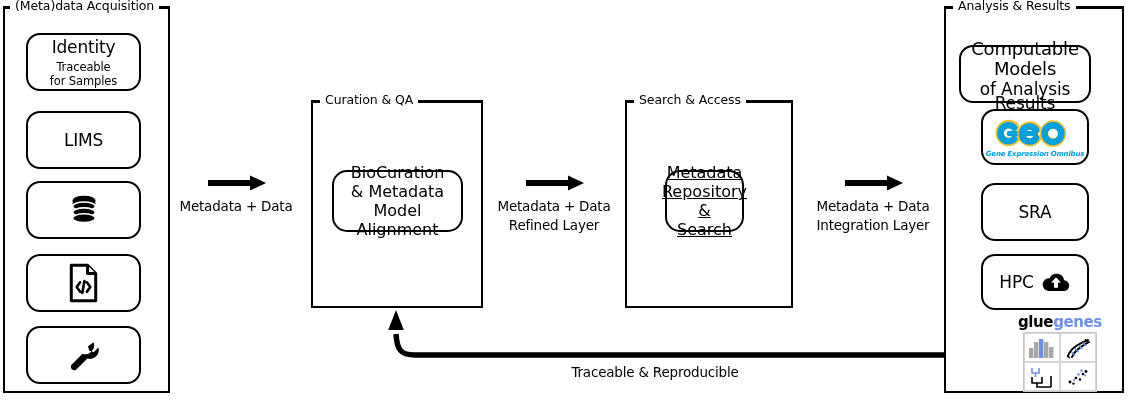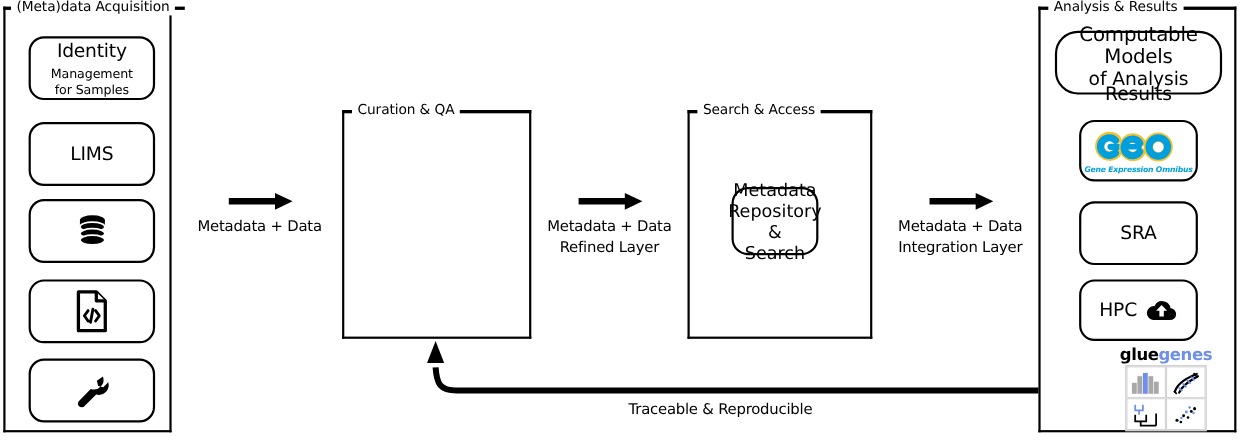--- a/index.html
+++ b/index.html
@@ -69,29 +69,29 @@
     grid-template-columns:1fr 1fr;grid-template-rows:1fr 1fr;
     border:1px solid #c9c9c9;background:#fff;margin-top:1px;
   }
   .glue-cell{border:0.5px solid #d5d5d5;display:flex;align-items:center;justify-content:center;}
 </style>
 </head>
 <body>
 
 <div id="canvas">
 
-  <div class="panel" style="left:3px;top:6px;width:153px;height:387px;">
+  <div class="panel" style="left:3px;top:6px;width:167px;height:387px;">
     <div class="frame"></div>
     <div class="cap" style="left:0;width:10px;"></div>
     <div class="cap" style="left:147px;width:18px;"></div>
     <div class="legend" style="left:7px;">(Meta)data Acquisition</div>
 
     <div class="rbox" style="left:23px;top:27px;width:115px;height:58px;">
       <div class="title">Identity</div>
-      <div class="sub">Management</div>
+      <div class="sub">Traceable</div>
       <div class="sub" style="margin-top:0">for Samples</div>
     </div>
 
     <div class="rbox" style="left:23px;top:105px;width:115px;height:58px;">
       <div class="title">LIMS</div>
     </div>
 
     <div class="rbox" style="left:23px;top:175px;width:115px;height:58px;">
       <span>
         <svg width="34" height="34" viewBox="0 0 24 24" aria-hidden="true">
@@ -132,40 +132,45 @@
     </span>
     <div class="cap-text">Metadata + Data</div>
   </div>
 
   <div class="panel sqbox" style="left:311px;top:100px;width:172px;height:208px;">
     <div class="frame"></div>
     <div class="cap" style="left:0;width:10px;"></div>
     <div class="cap" style="left:105px;width:67px;"></div>
     <div class="legend" style="left:9px;">Curation &amp; QA</div>
 
+    <div class="inner-rbox" style="left:21px;top:70px;width:131px;height:62px;">
+      <div class="title">BioCuration</div>
+      <div class="sub">&amp; Metadata Model</div>
+      <div class="sub" style="margin-top:0">Alignment</div>
+    </div>
   </div>
 
   <div class="flow" style="left:490px;top:170px;width:128px;">
     <span class="arrow">
       <svg width="128" height="26" viewBox="0 0 128 26" aria-hidden="true">
         <path d="M36 13h46" stroke="#000" stroke-width="6" stroke-linecap="butt"></path>
         <path d="M94 13 78 5.4v15.2z" fill="#000"></path>
       </svg>
     </span>
     <div class="cap-text">Metadata + Data</div>
     <div class="cap-text">Refined Layer</div>
   </div>
 
   <div class="panel sqbox" style="left:625px;top:100px;width:168px;height:208px;padding-left:10px;">
     <div class="frame"></div>
     <div class="cap" style="left:0;width:10px;"></div>
     <div class="cap" style="left:117px;width:51px;"></div>
     <div class="legend" style="left:9px;">Search &amp; Access</div>
 
-    <div class="inner-rbox" style="left:40px;top:70px;width:79px;height:62px;">
+    <div class="inner-rbox" style="left:40px;top:70px;width:79px;height:62px;text-decoration:underline;">
       <div class="title">Metadata</div>
       <div class="sub">Repository &amp;</div>
       <div class="sub" style="margin-top:0">Search</div>
     </div>
   </div>
 
   <div class="flow" style="left:805px;top:170px;width:136px;">
     <span class="arrow">
       <svg width="136" height="26" viewBox="0 0 136 26" aria-hidden="true">
         <path d="M40 13h46" stroke="#000" stroke-width="6" stroke-linecap="butt"></path>
@@ -175,21 +180,21 @@
     <div class="cap-text">Metadata + Data</div>
     <div class="cap-text">Integration Layer</div>
   </div>
 
   <div class="panel" style="left:944px;top:6px;width:180px;height:387px;">
     <div class="frame"></div>
     <div class="cap" style="left:0;width:10px;"></div>
     <div class="cap" style="left:130px;width:50px;"></div>
     <div class="legend" style="left:9px;">Analysis &amp; Results</div>
 
-    <div class="rbox" style="left:15px;top:22px;width:152px;height:58px;border-radius:21px;">
+    <div class="rbox" style="left:15px;top:39px;width:132px;height:58px;">
       <div class="title big">Computable Models</div>
       <div class="sub" style="font-size:17px">of Analysis Results</div>
     </div>
 
     <div class="rbox" style="left:37px;top:103px;width:108px;height:56px;font-style:italic;">
       <span class="geo-logo">
         <svg width="88" height="34" viewBox="0 0 88 34" aria-hidden="true">
           <g fill="none" stroke-linecap="round">
 
             <path d="M24 9.5a9 9 0 1 0 0 13" stroke="#f2c230" stroke-width="8.5"></path>

